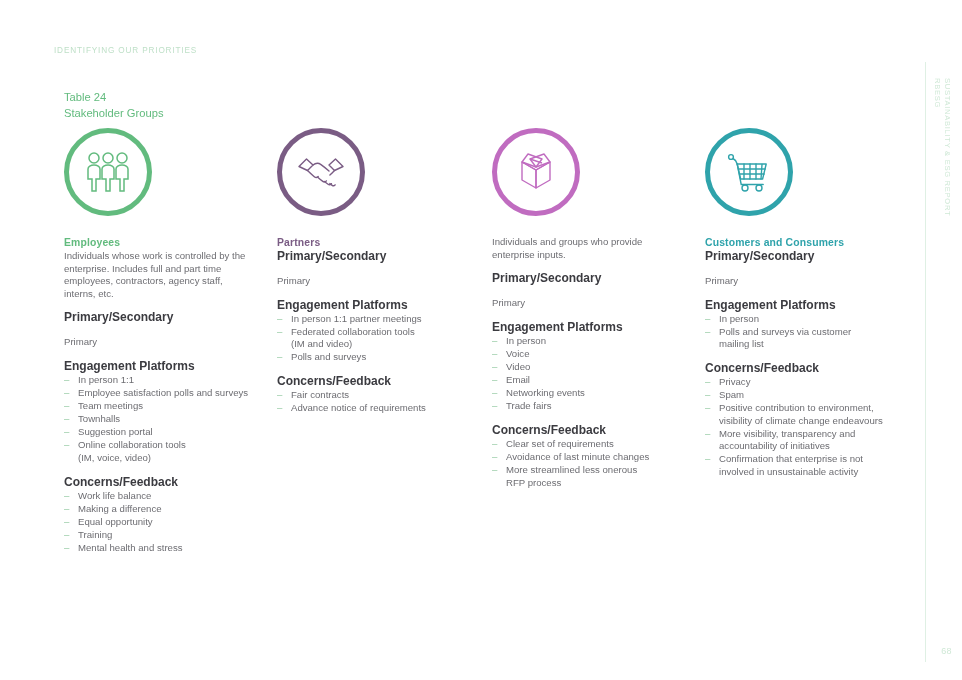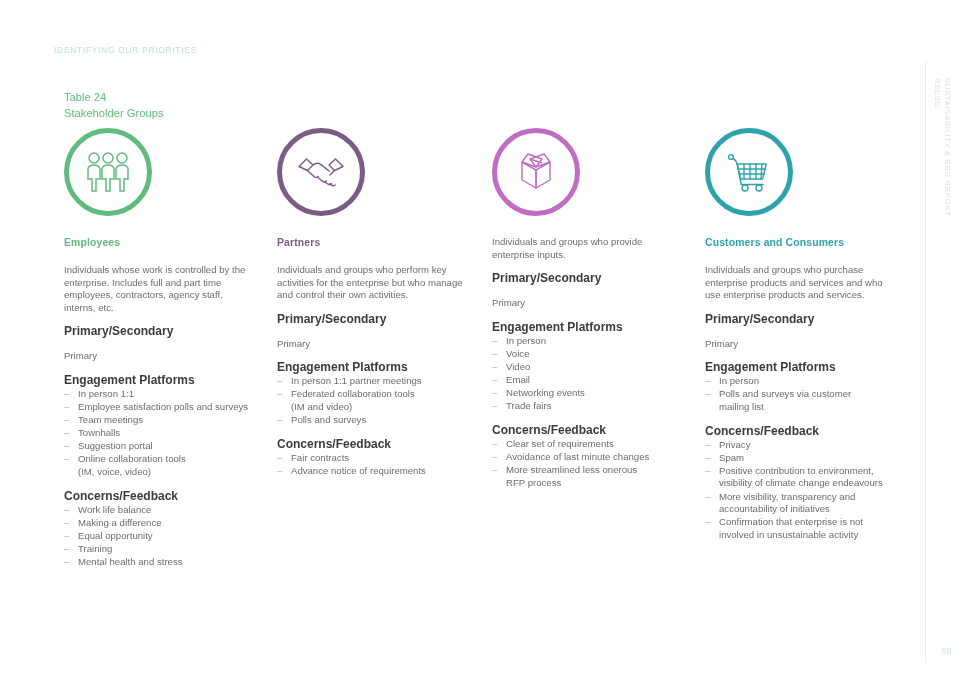--- a/index.html
+++ b/index.html
@@ -125,21 +125,21 @@
     align-items: center;
     justify-content: center;
     margin-bottom: 20px;
   }
   .icon-circle svg { display: block; }
 
   .group-title {
     font-size: 10.4px;
     font-weight: 700;
     letter-spacing: 0.15px;
-    margin: 0 0 14px 0;
+    margin: 0 0 0 0;
     line-height: 14px;
   }
   .group-desc {
     font-size: 9.6px;
     line-height: 12.6px;
     color: #6d6d72;
     margin: 0 0 11px 0;
     font-weight: 400;
   }
   .sub-head {
@@ -248,21 +248,20 @@
             <path d="M17 13c2.5-2 5.5-2.2 8-0.4 2.5 1.8 5.5 4.2 8 6.4"></path>
             <path d="M11.5 18.5c2 2 4.5 4.2 6.8 6.2 1.2 1 2.9.9 3.9-.2"></path>
             <path d="M22 25.5c1.6 1.4 3.4 2.9 4.8 3.9 1.2.9 2.8.6 3.6-.5"></path>
             <path d="M28.5 29.5c1.3 1.1 2.6 2.1 3.6 2.8 1.1.8 2.6.5 3.3-.6"></path>
             <path d="M33.8 31.6c.9.7 1.7 1.3 2.4 1.8 1 .7 2.3.4 2.9-.6"></path>
             <path d="M38.5 18.5c-1.5 1.6-3.2 3.3-4.6 4.5"></path>
           </svg>
         </span>
       </div>
       <div class="group-title" style="color: rgb(122, 92, 132);">Partners</div>
-      <p class="group-desc">Individuals and groups who perform key activities for the enterprise but who manage and control their own activities.</p>
       <div class="sub-head">Primary/Secondary</div>
       <p class="plain-value">Primary</p>
       <div class="sub-head">Engagement Platforms</div>
       <ul class="dash-list">
           <li><span class="dash" style="color: rgb(143, 199, 159);">–</span><span>In person 1:1 partner meetings</span></li>
           <li><span class="dash" style="color: rgb(143, 199, 159);">–</span><span>Federated collaboration tools</span><span class="cont">(IM and video)</span></li>
           <li><span class="dash" style="color: rgb(143, 199, 159);">–</span><span>Polls and surveys</span></li>
         </ul>
       <div class="sub-head">Concerns/Feedback</div>
       <ul class="dash-list last">
@@ -313,21 +312,20 @@
             <path d="M12.2 13h29l-3.6 15h-22z"></path>
             <path d="M12.2 13l4 20.5h22"></path>
             <path d="M14 18h26.2M15 23h24.2"></path>
             <path d="M19 13v15M25 13v15M31 13v15M37 13.5l-1 14.5"></path>
             <circle cx="20" cy="37" r="3"></circle>
             <circle cx="34" cy="37" r="3"></circle>
           </svg>
         </span>
       </div>
       <div class="group-title" style="color: rgb(47, 163, 171);">Customers and Consumers</div>
-      <p class="group-desc">Individuals and groups who purchase enterprise products and services and who use enterprise products and services.</p>
       <div class="sub-head">Primary/Secondary</div>
       <p class="plain-value">Primary</p>
       <div class="sub-head">Engagement Platforms</div>
       <ul class="dash-list">
           <li><span class="dash" style="color: rgb(143, 199, 159);">–</span><span>In person</span></li>
           <li><span class="dash" style="color: rgb(143, 199, 159);">–</span><span>Polls and surveys via customer</span><span class="cont">mailing list</span></li>
         </ul>
       <div class="sub-head">Concerns/Feedback</div>
       <ul class="dash-list last">
           <li><span class="dash" style="color: rgb(143, 199, 159);">–</span><span>Privacy</span></li>

